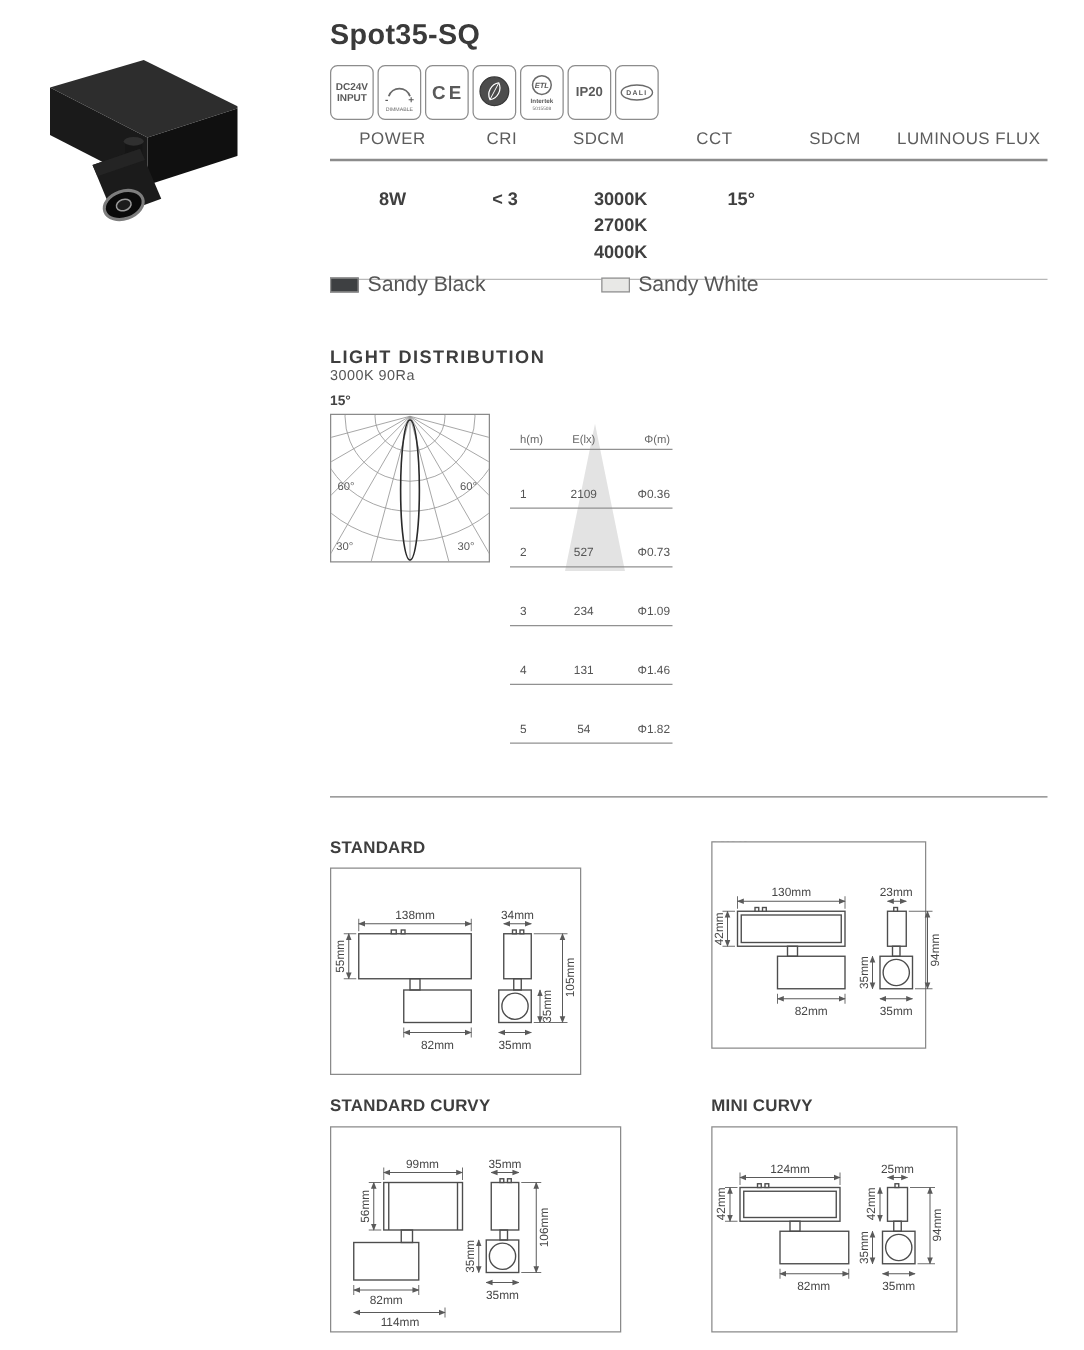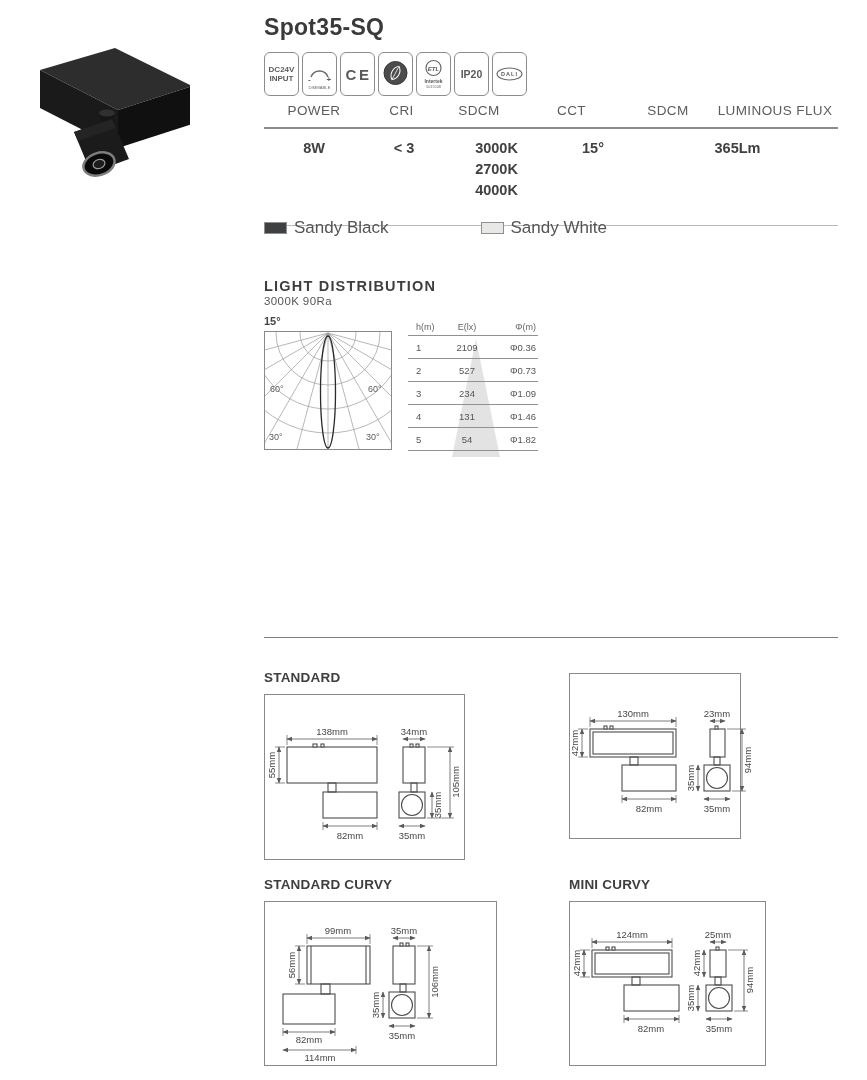--- a/index.html
+++ b/index.html
@@ -16,37 +16,37 @@
            display: flex; flex-direction: column; align-items: center; justify-content: center;
            color: #5a5a5a; overflow: hidden; background:#fff; }
   .badge .b2l { font-size: 8px; font-weight: bold; line-height: 1.15; letter-spacing: 0; }
   .badge .ce { font-size: 15px; font-weight: bold; letter-spacing: 2.5px; padding-left: 2px; }
   .badge .ip { font-size: 10.5px; font-weight: bold; }
 
   
   .specs { position: absolute; left: 264px; top: 103px; width: 574px; text-align: center; }
   .spec-head { display: flex; font-size: 13.5px; color: #5c5c5c; letter-spacing: .4px; padding-bottom: 9px; }
   .spec-rule1 { border-bottom: 2px solid #8c8c8c; }
-  .spec-vals { display: flex; font-size: 14.5px; font-weight: bold; color: #404040; padding-top: 9px; padding-bottom: 24px; line-height: 1.45; border-bottom: 1px solid #b8b8b8; min-height: 78px; }
+  .spec-vals { display: flex; font-size: 14.5px; font-weight: bold; color: #404040; padding-top: 9px; padding-bottom: 10px; line-height: 1.45; border-bottom: 1px solid #b8b8b8; min-height: 78px; margin-top: 12px; }
   .c1 { width: 100px; } .c2 { width: 75px; } .c3 { width: 80px; } .c4 { width: 105px; } .c5 { width: 88px; } .c6 { flex: 1; }
 
   
   .finishes { position: absolute; left: 264px; top: 218px; display: flex; align-items: center; font-size: 17px; color: #555; }
   .swatch { width: 23px; height: 12px; border: 1px solid #8f8f8f; margin-right: 7px; }
   .swatch.black { background: #3e4042; }
   .swatch.white { background: #e8e8e6; margin-left: 92px; }
 
   
   .ld-title { position: absolute; left: 264px; top: 278px; font-size: 14.5px; font-weight: bold; color: #3e3e3e; letter-spacing: 1.2px; }
   .ld-sub { position: absolute; left: 264px; top: 295px; font-size: 11.5px; color: #565656; letter-spacing: .4px; }
   .ld-beam { position: absolute; left: 264px; top: 315px; font-size: 11px; font-weight: bold; color: #444; }
   .polar { position: absolute; left: 264px; top: 331px; width: 128px; height: 119px; border: 1px solid #8a8a8a; }
 
   .ld-table { position: absolute; left: 408px; top: 318px; width: 130px; font-size: 9.5px; color: #555; }
-  .ld-row { display: flex; align-items: center; height: 23px; border-bottom: 1px solid #919191; position: relative; z-index: 1; }
+  .ld-row { display: flex; align-items: center; height: 23px; border-bottom: 1px solid #919191; position: relative; z-index: 1; margin-top: 24px; }
   .ld-row.hdr { height: 18px; font-size: 9px; color: #666; }
   .ldc1 { width: 34px; padding-left: 8px; text-align: left; }
   .ldc2 { flex: 1; text-align: center; }
   .ldc3 { width: 46px; text-align: right; padding-right: 2px; }
   .cone { position: absolute; left: 44px; top: 21px; width: 48px; height: 118px; background: #e3e3e3;
           clip-path: polygon(50% 0, 100% 100%, 0 100%); z-index: 0; }
 
   .divider { position: absolute; left: 264px; top: 637px; width: 574px; border-top: 1px solid #7d7d7d; }
 
   
@@ -142,21 +142,20 @@
     </div>
     <div class="spec-vals">
       <div class="c1">8W</div>
       <div class="c3">&lt; 3</div>
       <div class="c4">
         <div>3000K</div>
         <div>2700K</div>
         <div>4000K</div>
       </div>
       <div class="c5">15°</div>
-      <div class="c6">365Lm</div>
     </div>
   </div>
 
   <div class="finishes">
     <span class="swatch black"></span>
     <span>Sandy Black</span>
     <span class="swatch white"></span>
     <span>Sandy White</span>
   </div>
 

